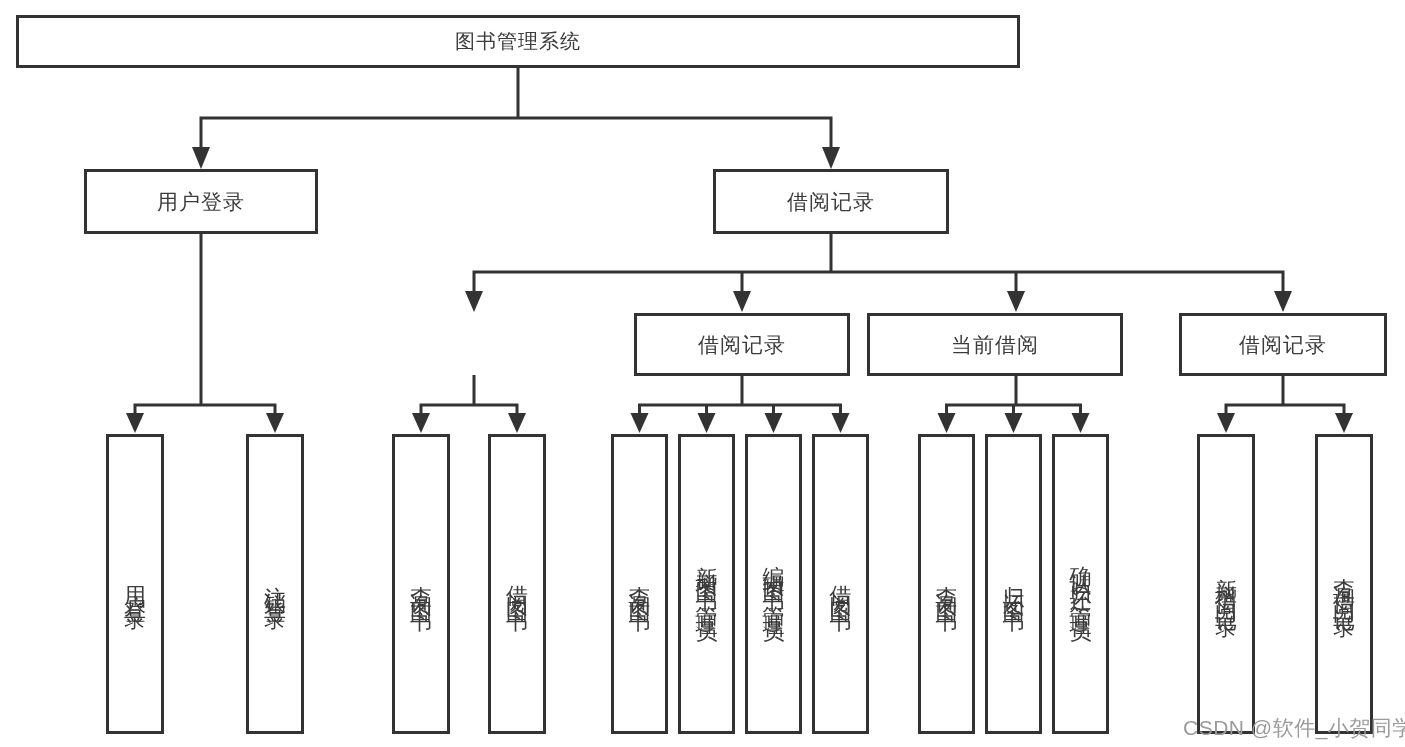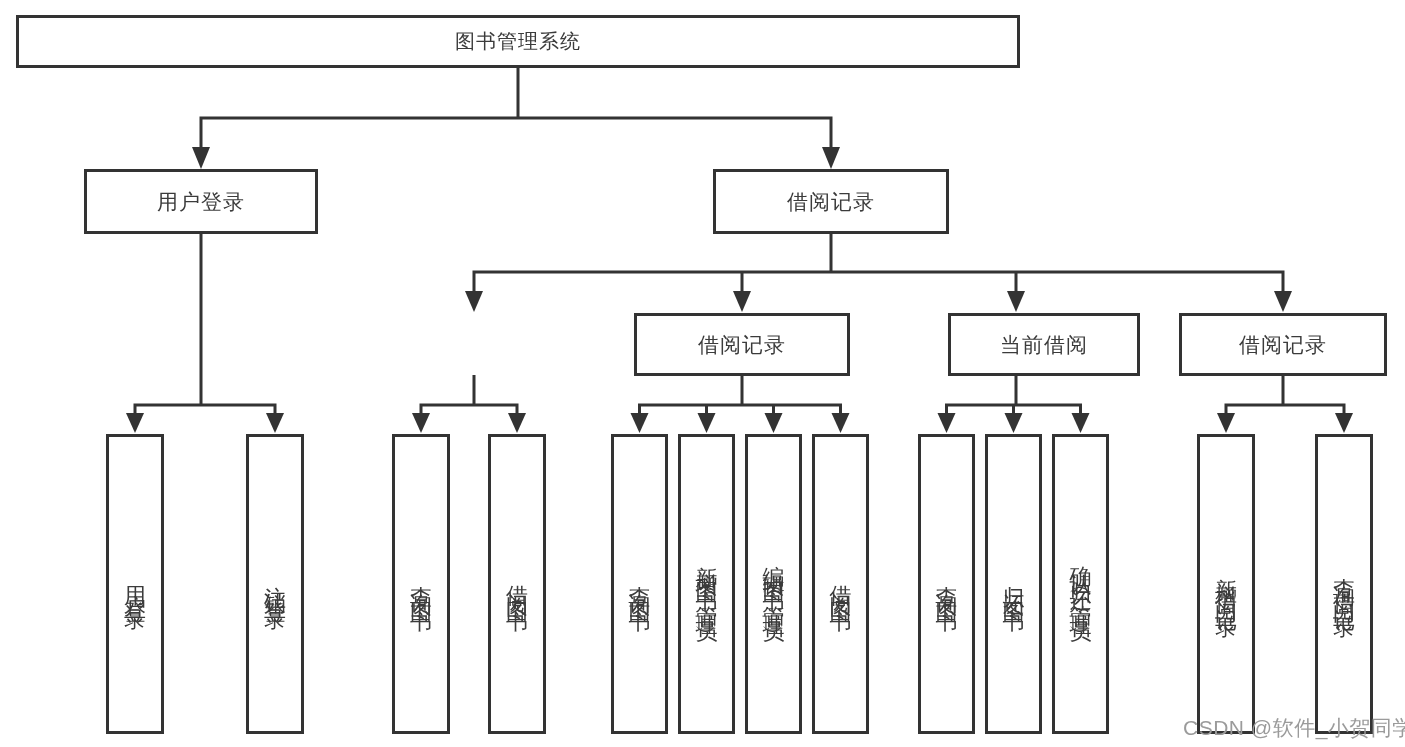--- a/index.html
+++ b/index.html
@@ -105,21 +105,21 @@
   <div class="node hbox" style="left:84px;top:169px;width:234px;height:65px">
     <span class="lbl">用户登录</span>
   </div>
   <div class="node hbox" style="left:713px;top:169px;width:236px;height:65px">
     <span class="lbl">借阅记录</span>
   </div>
 
   <div class="node hbox" style="left:634px;top:313px;width:216px;height:63px">
     <span class="lbl">借阅记录</span>
   </div>
-  <div class="node hbox" style="left:948px;top:313px;width:192px;height:63px">
+  <div class="node hbox" style="left:867px;top:313px;width:256px;height:63px">
     <span class="lbl">当前借阅</span>
   </div>
   <div class="node hbox" style="left:1179px;top:313px;width:208px;height:63px">
     <span class="lbl">借阅记录</span>
   </div>
 
   <div class="node vbox" style="left:106px;top:434px;width:58px;height:300px">
     <span class="lbl">用户登录</span>
   </div>
   <div class="node vbox" style="left:246px;top:434px;width:58px;height:300px">

